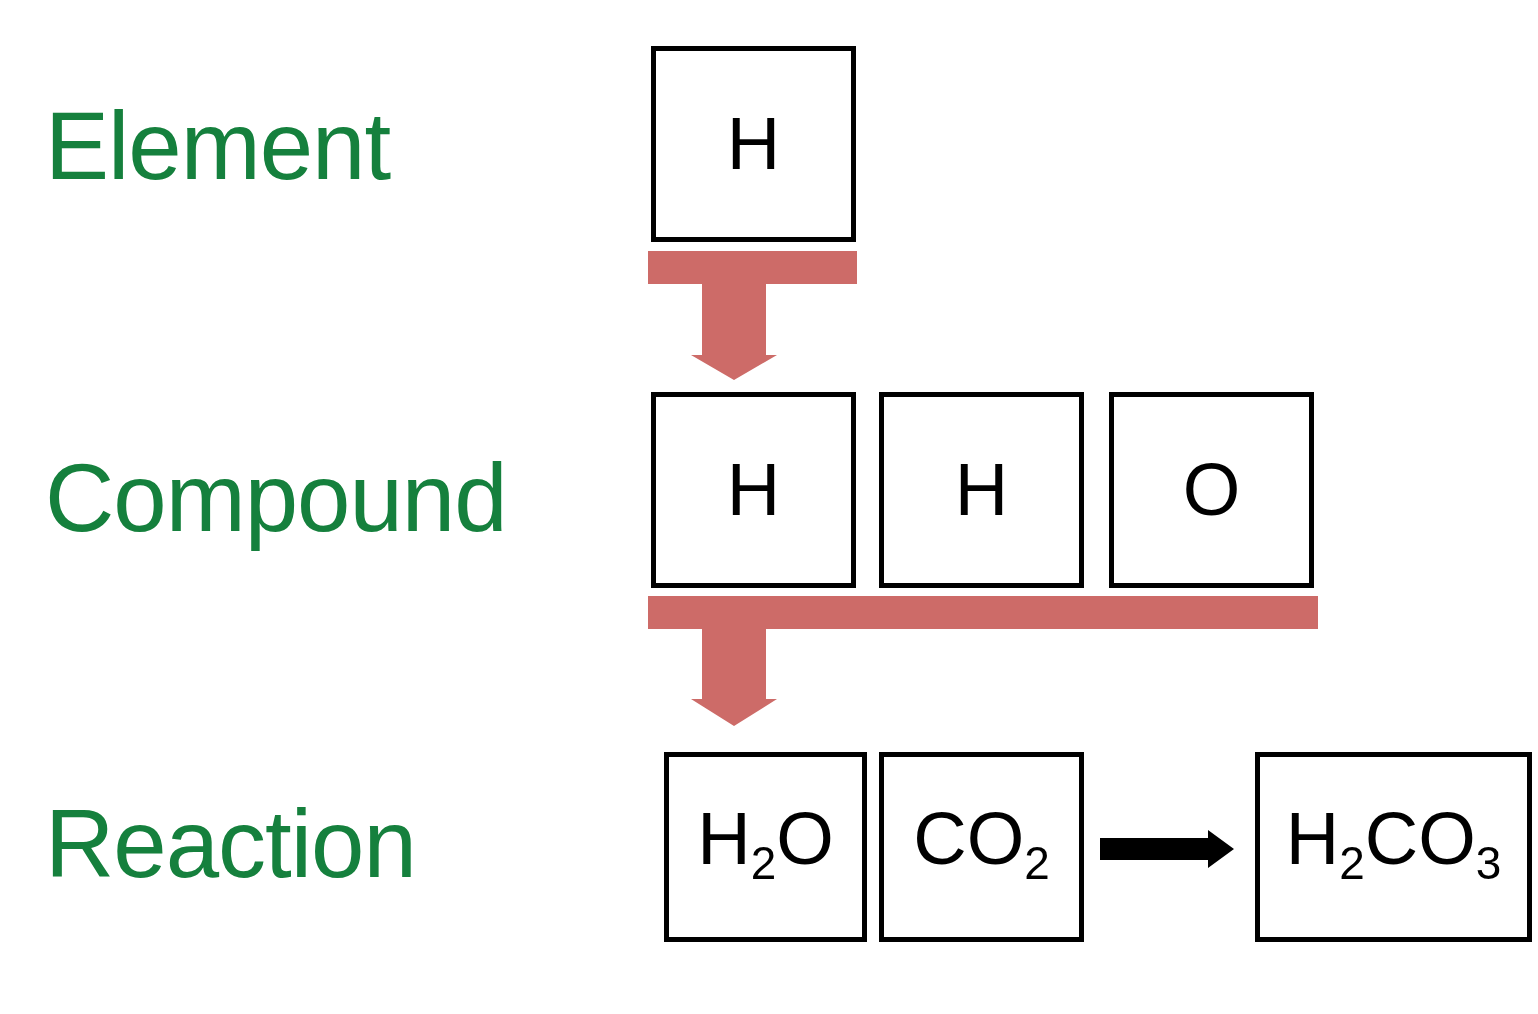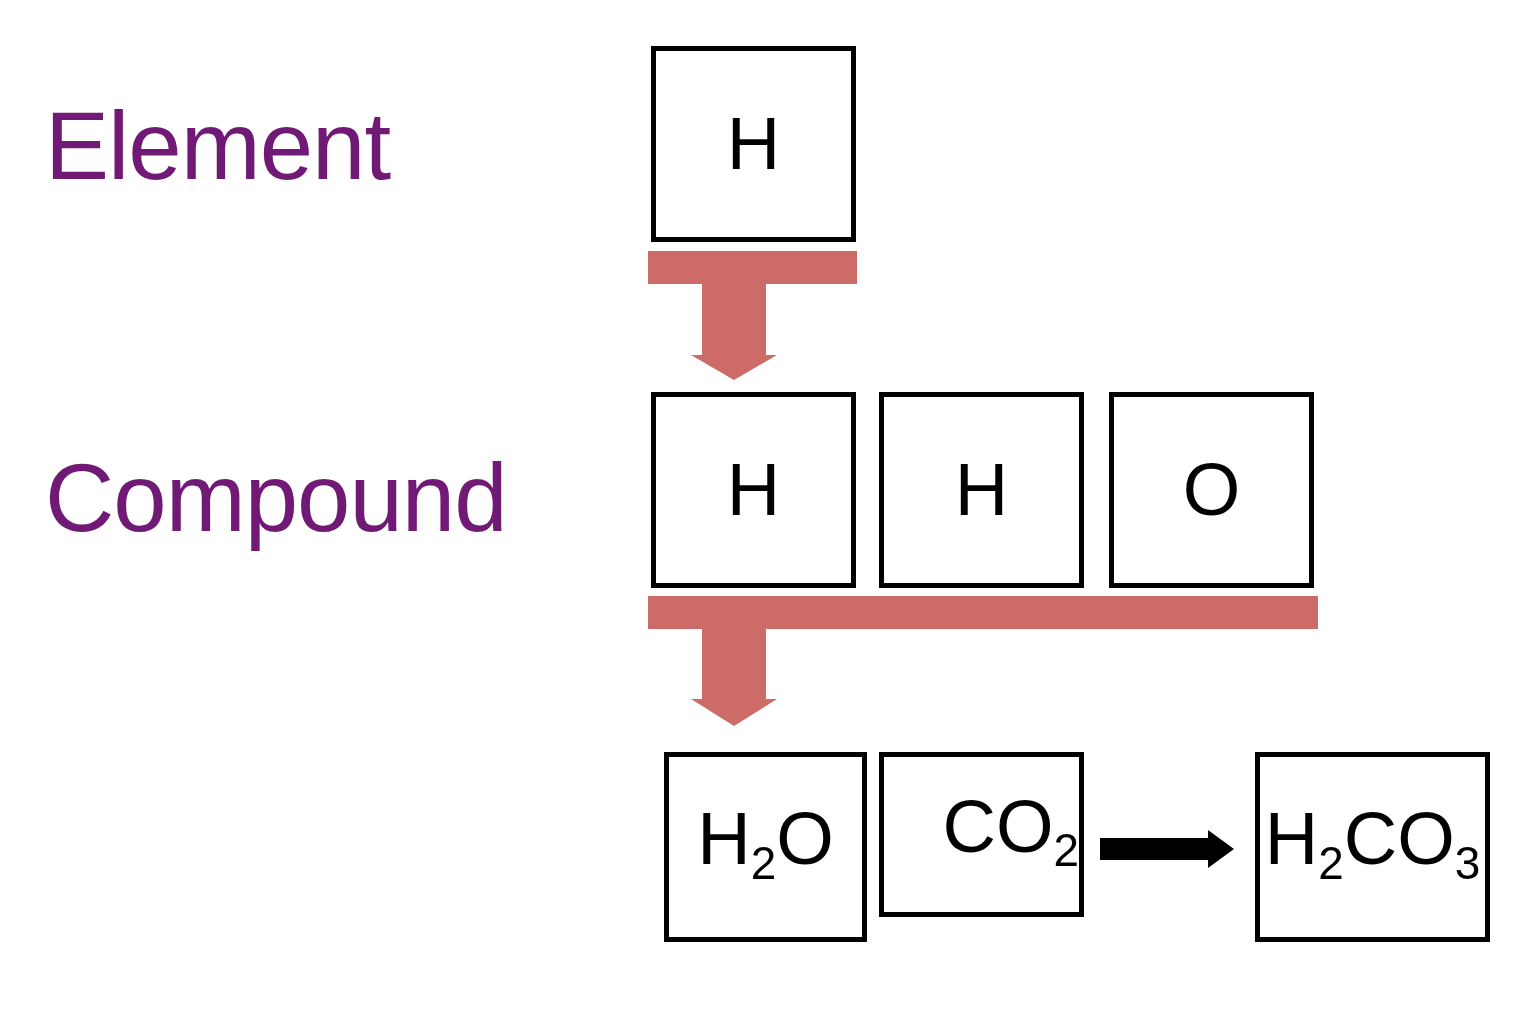--- a/index.html
+++ b/index.html
@@ -14,21 +14,21 @@
     font-family: "Liberation Sans", sans-serif;
   }
   #diagram {
     position: relative;
     width: 1538px;
     height: 1014px;
     background: #ffffff;
   }
   .row-label {
     position: absolute;
-    color: #701a75;
+    color: #15803d;
     font-family: "Liberation Sans", sans-serif;
     font-size: 96px;
     font-weight: 400;
     line-height: 1;
     white-space: nowrap;
     letter-spacing: -1px;
   }
   #label-element  { left: 45px;  top: 98px; }
   #label-compound { left: 45px;  top: 450px; }
   #label-reaction { left: 45px;  top: 796px; }
@@ -60,22 +60,22 @@
   
   #box-element-h { left: 651px;  top: 46px;  width: 205px; height: 196px; }
 
   
   #box-compound-h1 { left: 651px;  top: 392px; width: 205px; height: 196px; }
   #box-compound-h2 { left: 879px;  top: 392px; width: 205px; height: 196px; }
   #box-compound-o  { left: 1109px; top: 392px; width: 205px; height: 196px; }
 
   
   #box-reaction-h2o   { left: 651px;  top: 752px; width: 203px; height: 190px; margin-left: 13px; }
-  #box-reaction-co2   { left: 879px;  top: 752px; width: 205px; height: 165px; justify-content: flex-end; }
-  #box-reaction-h2co3 { left: 1255px; top: 752px; width: 235px; height: 190px; }
+  #box-reaction-co2   { left: 879px;  top: 752px; width: 205px; height: 190px; }
+  #box-reaction-h2co3 { left: 1255px; top: 752px; width: 277px; height: 190px; }
 
   #box-reaction-h2o .formula,
   #box-reaction-co2 .formula,
   #box-reaction-h2co3 .formula {
     position: relative;
     top: -8px;
   }
 
   .flow-arrow {
     position: absolute;
@@ -88,20 +88,21 @@
 </style>
 </head>
 <body>
 
 <div id="diagram">
 
   <div class="row-label" id="label-element">Element</div>
 
   <div class="row-label" id="label-compound">Compound</div>
 
+  <div class="row-label" id="label-reaction">Reaction</div>
 
   <div class="atom-box" id="box-element-h">
     <span class="formula">H</span>
   </div>
 
   <svg class="flow-arrow" id="flow-arrow-1" width="210" height="132" viewBox="0 0 210 132">
     <path d="M 0 1 L 209 1 L 209 34 L 118 34 L 118 105 L 129 105 L 86 130 L 43 105 L 54 105 L 54 34 L 0 34 Z" fill="#cd6b68"></path>
   </svg>
 
   <div class="atom-box" id="box-compound-h1">

